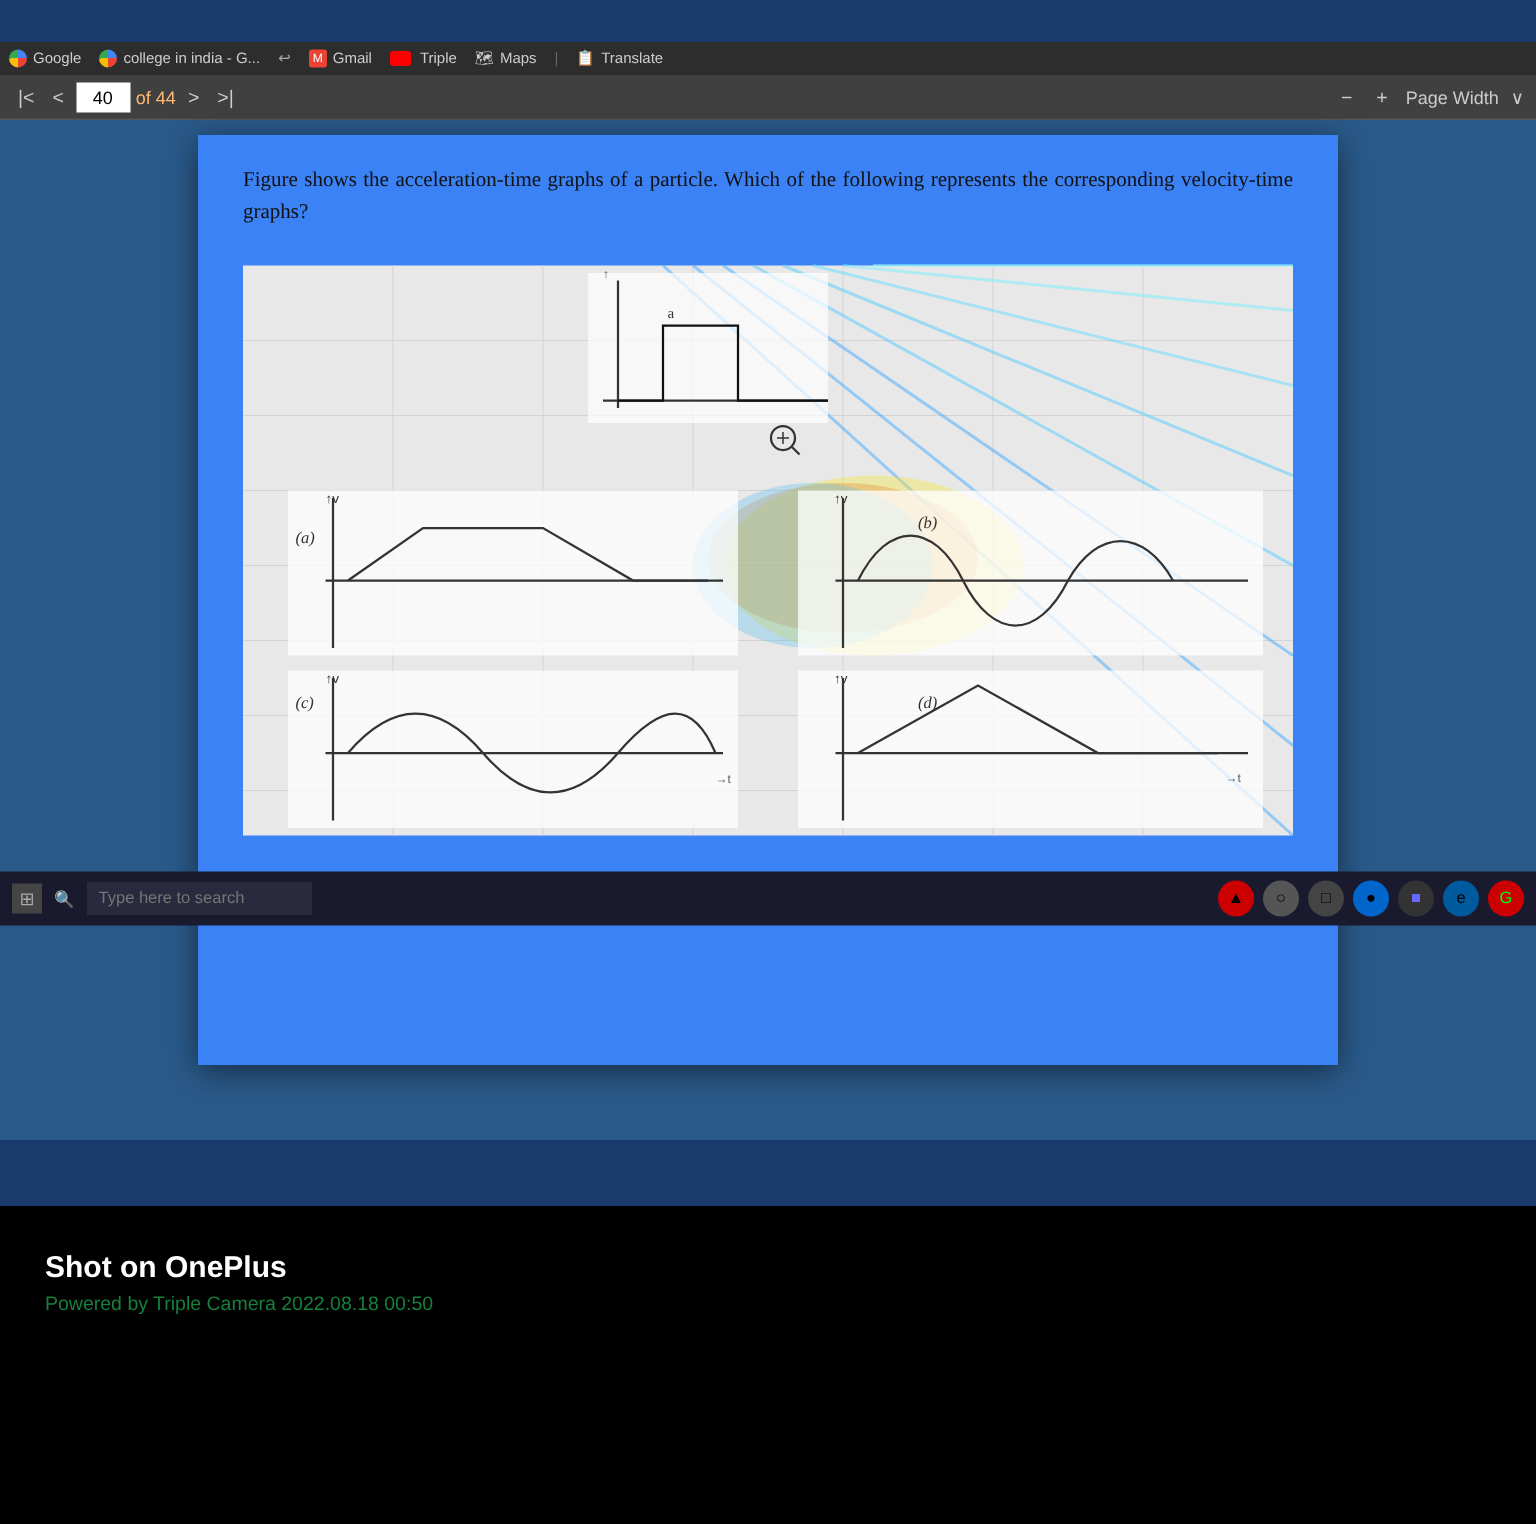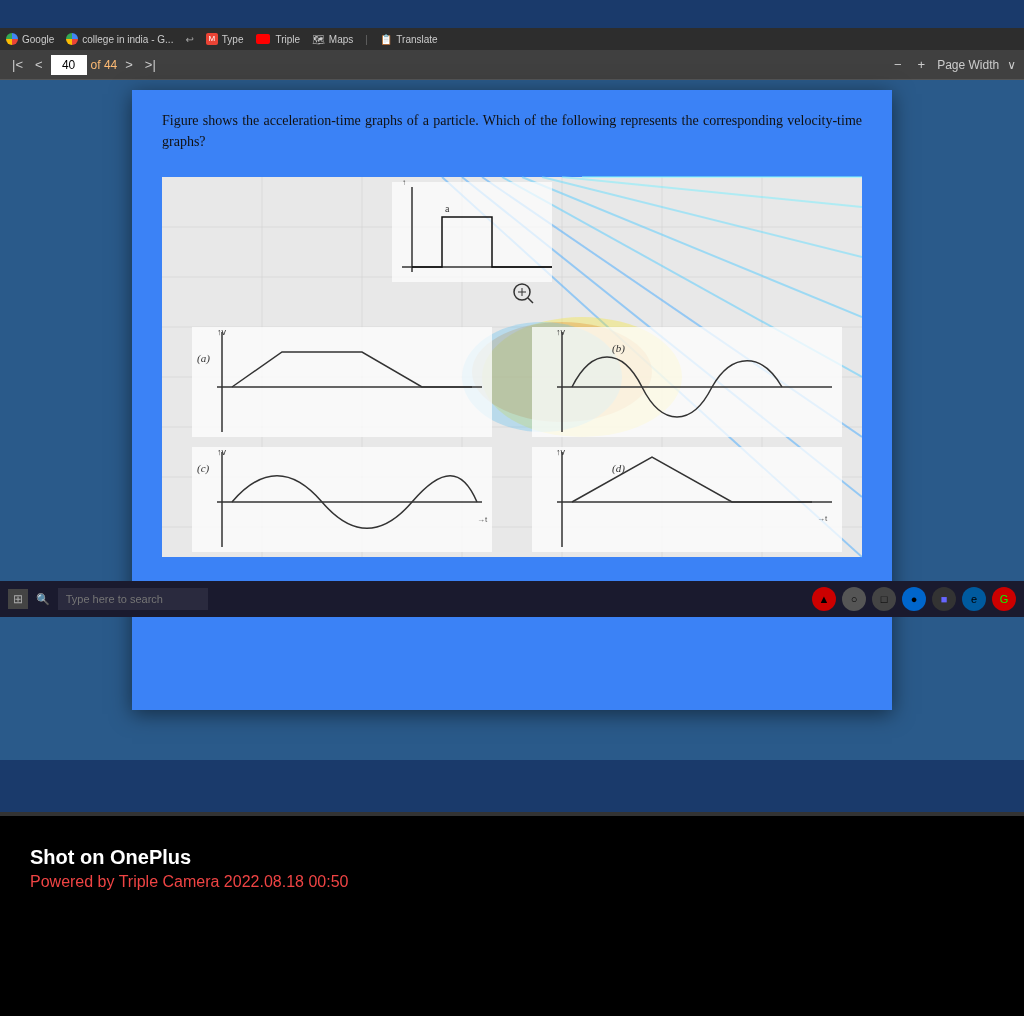--- a/index.html
+++ b/index.html
@@ -218,58 +218,58 @@
       border-radius: 50%;
       display: flex;
       align-items: center;
       justify-content: center;
       font-size: 12px;
     }
 
     
     .bottom-section {
       position: absolute;
-      bottom: 4px;
+      bottom: 16px;
       left: 0;
       width: 1024px;
       height: 196px;
       background: #000;
       padding: 30px 30px;
     }
 
     .shot-brand {
       font-size: 20px;
       font-weight: bold;
       color: #fff;
       margin-bottom: 4px;
     }
 
     .shot-info {
-      font-size: 16px;
-      color: #ef4444;
+      font-size: 13px;
+      color: #15803d;
     }
   </style>
 </head>
 <body>
 
 <div class="screen-frame">
 
   <div class="tab-bar">
     <span class="tab-item">
       <span class="tab-icon-google"></span>
       <span>Google</span>
     </span>
     <span class="tab-item">
       <span class="tab-icon-google"></span>
       <span>college in india - G...</span>
     </span>
     <span style="color:#aaa;font-size:10px;">↩</span>
     <span class="tab-item">
       <span class="tab-icon-gmail">M</span>
-      <span>Type</span>
+      <span>Gmail</span>
     </span>
     <span class="tab-item">
       <span class="tab-icon-yt"></span>
       <span style="margin-left:2px;">Triple</span>
     </span>
     <span class="tab-item">
       <span style="font-size:10px;">🗺</span>
       <span>Maps</span>
     </span>
     <span style="color:#666;">|</span>

